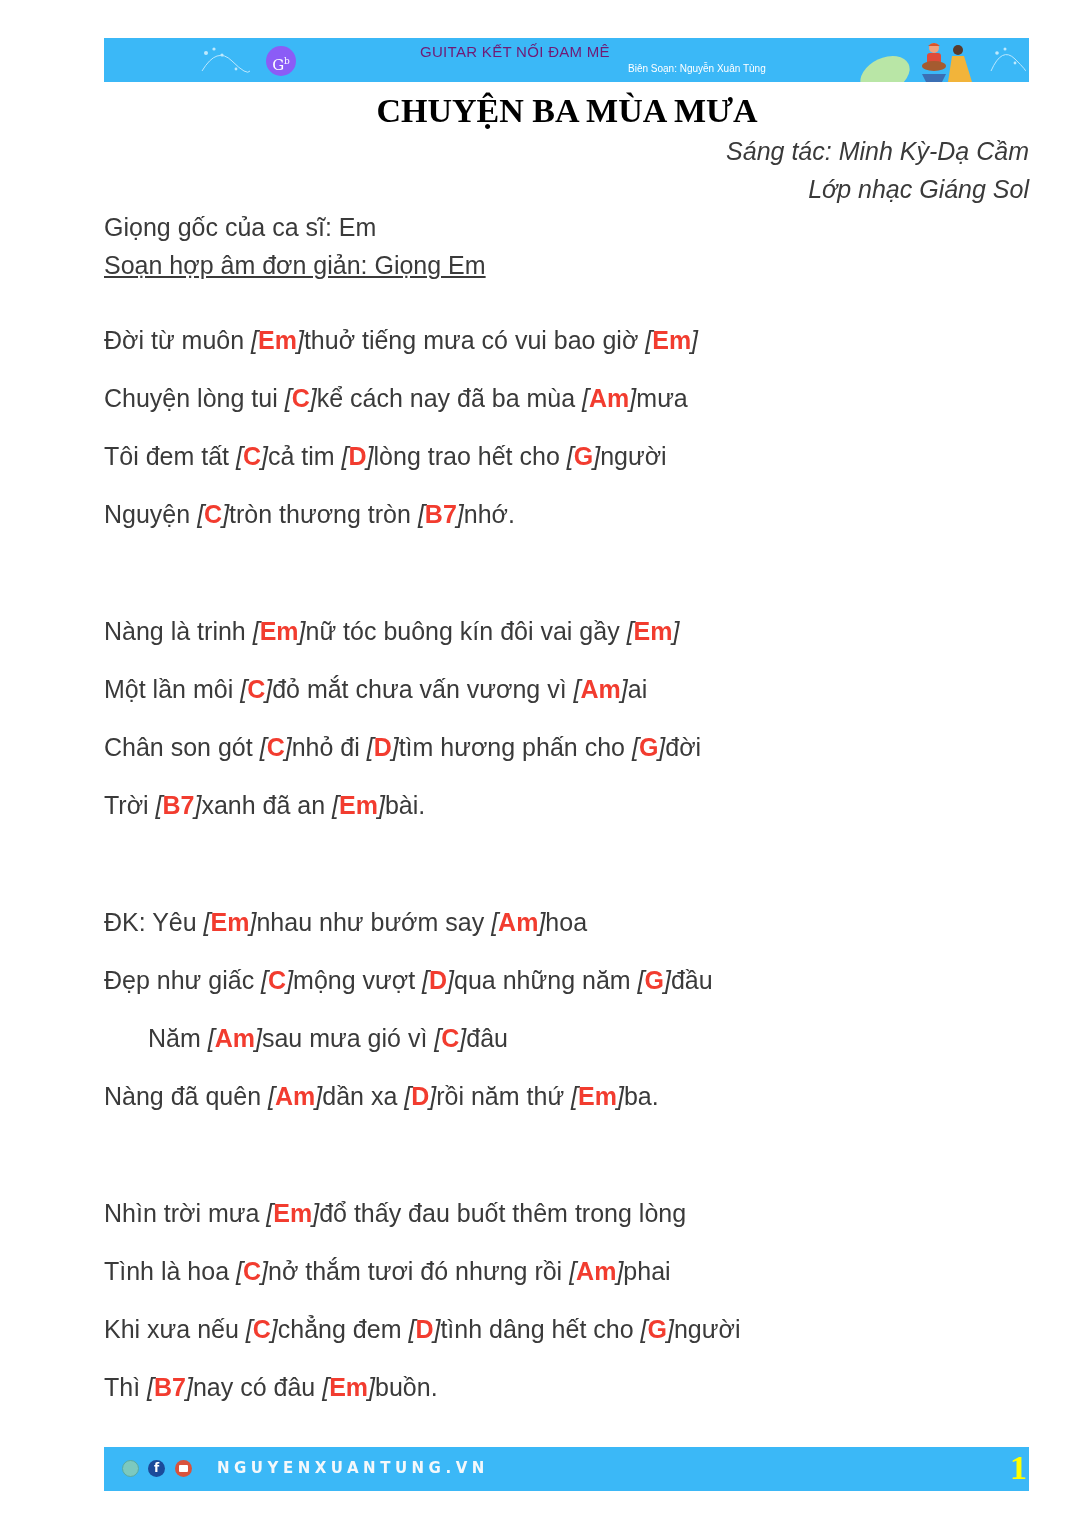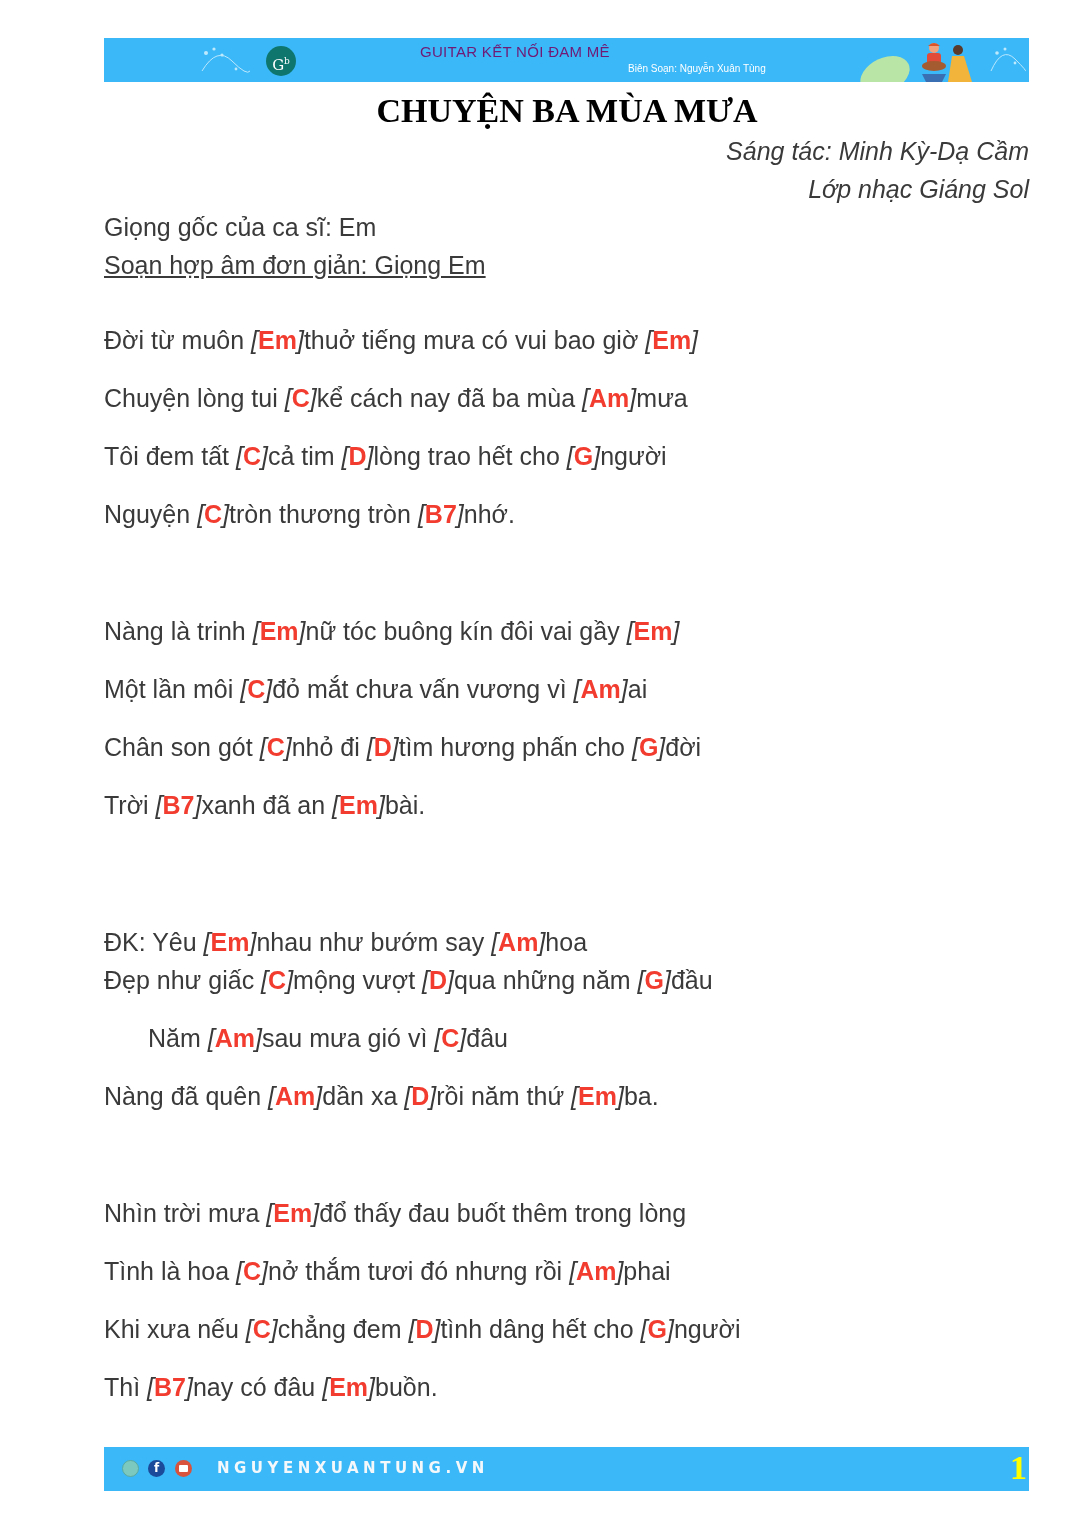--- a/index.html
+++ b/index.html
@@ -4,21 +4,21 @@
 <style>
   html, body { margin:0; padding:0; background:#ffffff; }
   body { width:1086px; height:1536px; position:relative; overflow:hidden;
          font-family:"DejaVu Sans", "Liberation Sans", sans-serif; color:#3a3a3a; }
   .banner { position:absolute; left:104px; top:38px; width:925px; height:44px;
             background:#3bb8f7; overflow:hidden; }
   .banner .notes { position:absolute; top:3px; width:60px; height:38px; opacity:.75; }
   .banner .notes.l { left:88px; }
   .banner .notes.r { right:2px; width:40px; }
   .banner .gb { position:absolute; left:162px; top:8px; width:30px; height:30px; border-radius:50%;
-                background:#0f766e; color:#fff; font-family:"DejaVu Serif", serif; font-size:15px;
+                background:#8b5cf6; color:#fff; font-family:"DejaVu Serif", serif; font-size:15px;
                 text-align:center; line-height:30px; }
   .banner .gb sup { font-size:9px; }
   .banner .btitle { position:absolute; left:316px; top:5px; color:#701a75; font-size:15px;
                     font-family:Liberation Sans, sans-serif; letter-spacing:.3px; }
   .banner .bsub { position:absolute; left:508px; top:25px; color:#fff; font-size:10px;
                   font-family:"Liberation Sans", sans-serif;padding-left:16px; }
   .banner .blob { position:absolute; left:755px; top:20px; width:52px; height:34px; border-radius:50%;
                   background:#b9e6a6; transform:rotate(-25deg); }
   .banner .people { position:absolute; left:808px; top:2px; width:70px; height:42px; }
 
@@ -84,21 +84,21 @@
 
 <div id="lyrics">
     <div class="lyric" style="top: 326px;"><span>Đời từ muôn </span><span class="br">[</span><span class="ch" style="color: rgb(242, 60, 47);">Em</span><span class="br">]</span><span>thuở tiếng mưa có vui bao giờ </span><span class="br">[</span><span class="ch" style="color: rgb(242, 60, 47);">Em</span><span class="br">]</span></div>
     <div class="lyric" style="top: 384px;"><span>Chuyện lòng tui </span><span class="br">[</span><span class="ch" style="color: rgb(242, 60, 47);">C</span><span class="br">]</span><span>kể cách nay đã ba mùa </span><span class="br">[</span><span class="ch" style="color: rgb(242, 60, 47);">Am</span><span class="br">]</span><span>mưa</span></div>
     <div class="lyric" style="top: 442px;"><span>Tôi đem tất </span><span class="br">[</span><span class="ch" style="color: rgb(242, 60, 47);">C</span><span class="br">]</span><span>cả tim </span><span class="br">[</span><span class="ch" style="color: rgb(242, 60, 47);">D</span><span class="br">]</span><span>lòng trao hết cho </span><span class="br">[</span><span class="ch" style="color: rgb(242, 60, 47);">G</span><span class="br">]</span><span>người</span></div>
     <div class="lyric" style="top: 500px;"><span>Nguyện </span><span class="br">[</span><span class="ch" style="color: rgb(242, 60, 47);">C</span><span class="br">]</span><span>tròn thương tròn </span><span class="br">[</span><span class="ch" style="color: rgb(242, 60, 47);">B7</span><span class="br">]</span><span>nhớ.</span></div>
     <div class="lyric" style="top: 617px;"><span>Nàng là trinh </span><span class="br">[</span><span class="ch" style="color: rgb(242, 60, 47);">Em</span><span class="br">]</span><span>nữ tóc buông kín đôi vai gầy </span><span class="br">[</span><span class="ch" style="color: rgb(242, 60, 47);">Em</span><span class="br">]</span></div>
     <div class="lyric" style="top: 675px;"><span>Một lần môi </span><span class="br">[</span><span class="ch" style="color: rgb(242, 60, 47);">C</span><span class="br">]</span><span>đỏ mắt chưa vấn vương vì </span><span class="br">[</span><span class="ch" style="color: rgb(242, 60, 47);">Am</span><span class="br">]</span><span>ai</span></div>
     <div class="lyric" style="top: 733px;"><span>Chân son gót </span><span class="br">[</span><span class="ch" style="color: rgb(242, 60, 47);">C</span><span class="br">]</span><span>nhỏ đi </span><span class="br">[</span><span class="ch" style="color: rgb(242, 60, 47);">D</span><span class="br">]</span><span>tìm hương phấn cho </span><span class="br">[</span><span class="ch" style="color: rgb(242, 60, 47);">G</span><span class="br">]</span><span>đời</span></div>
     <div class="lyric" style="top: 791px;"><span>Trời </span><span class="br">[</span><span class="ch" style="color: rgb(242, 60, 47);">B7</span><span class="br">]</span><span>xanh đã an </span><span class="br">[</span><span class="ch" style="color: rgb(242, 60, 47);">Em</span><span class="br">]</span><span>bài.</span></div>
-    <div class="lyric" style="top: 928px; text-align: center;"><span>ĐK: Yêu </span><span class="br">[</span><span class="ch" style="color: rgb(242, 60, 47);">Em</span><span class="br">]</span><span>nhau như bướm say </span><span class="br">[</span><span class="ch" style="color: rgb(242, 60, 47);">Am</span><span class="br">]</span><span>hoa</span></div>
+    <div class="lyric" style="top: 908px; text-align: center;"><span>ĐK: Yêu </span><span class="br">[</span><span class="ch" style="color: rgb(242, 60, 47);">Em</span><span class="br">]</span><span>nhau như bướm say </span><span class="br">[</span><span class="ch" style="color: rgb(242, 60, 47);">Am</span><span class="br">]</span><span>hoa</span></div>
     <div class="lyric" style="top: 966px;"><span>Đẹp như giấc </span><span class="br">[</span><span class="ch" style="color: rgb(242, 60, 47);">C</span><span class="br">]</span><span>mộng vượt </span><span class="br">[</span><span class="ch" style="color: rgb(242, 60, 47);">D</span><span class="br">]</span><span>qua những năm </span><span class="br">[</span><span class="ch" style="color: rgb(242, 60, 47);">G</span><span class="br">]</span><span>đầu</span></div>
     <div class="lyric" style="top: 1024px; margin-left: 44px;"><span>Năm </span><span class="br">[</span><span class="ch" style="color: rgb(242, 60, 47);">Am</span><span class="br">]</span><span>sau mưa gió vì </span><span class="br">[</span><span class="ch" style="color: rgb(242, 60, 47);">C</span><span class="br">]</span><span>đâu</span></div>
     <div class="lyric" style="top: 1082px;"><span>Nàng đã quên </span><span class="br">[</span><span class="ch" style="color: rgb(242, 60, 47);">Am</span><span class="br">]</span><span>dần xa </span><span class="br">[</span><span class="ch" style="color: rgb(242, 60, 47);">D</span><span class="br">]</span><span>rồi năm thứ </span><span class="br">[</span><span class="ch" style="color: rgb(242, 60, 47);">Em</span><span class="br">]</span><span>ba.</span></div>
     <div class="lyric" style="top: 1199px;"><span>Nhìn trời mưa </span><span class="br">[</span><span class="ch" style="color: rgb(242, 60, 47);">Em</span><span class="br">]</span><span>đổ thấy đau buốt thêm trong lòng</span></div>
     <div class="lyric" style="top: 1257px;"><span>Tình là hoa </span><span class="br">[</span><span class="ch" style="color: rgb(242, 60, 47);">C</span><span class="br">]</span><span>nở thắm tươi đó nhưng rồi </span><span class="br">[</span><span class="ch" style="color: rgb(242, 60, 47);">Am</span><span class="br">]</span><span>phai</span></div>
     <div class="lyric" style="top: 1315px;"><span>Khi xưa nếu </span><span class="br">[</span><span class="ch" style="color: rgb(242, 60, 47);">C</span><span class="br">]</span><span>chẳng đem </span><span class="br">[</span><span class="ch" style="color: rgb(242, 60, 47);">D</span><span class="br">]</span><span>tình dâng hết cho </span><span class="br">[</span><span class="ch" style="color: rgb(242, 60, 47);">G</span><span class="br">]</span><span>người</span></div>
     <div class="lyric" style="top: 1373px;"><span>Thì </span><span class="br">[</span><span class="ch" style="color: rgb(242, 60, 47);">B7</span><span class="br">]</span><span>nay có đâu </span><span class="br">[</span><span class="ch" style="color: rgb(242, 60, 47);">Em</span><span class="br">]</span><span>buồn.</span></div>
   </div>
 
 <div class="footer">

